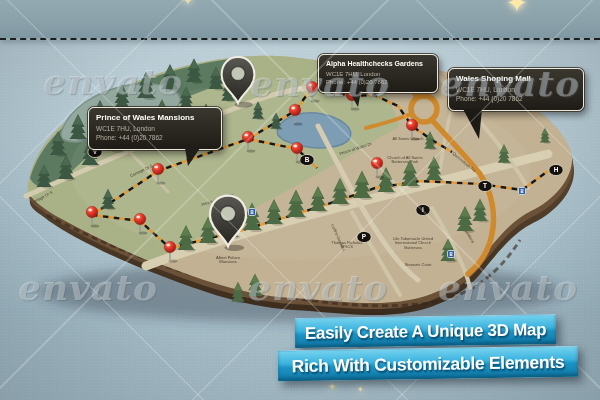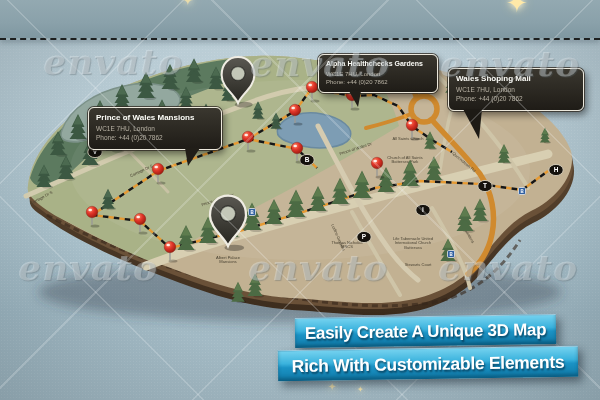--- a/index.html
+++ b/index.html
@@ -13,21 +13,21 @@
   
   .topband{position:absolute;left:0;top:0;width:600px;height:38px;z-index:5;
     background:linear-gradient(180deg,#93a9b1 0%,#8aa1aa 60%,#7f97a1 100%);
     border-bottom:2px dashed #1d1f1f;box-shadow:0 3px 5px rgba(40,60,70,.25);}
   
   .wm-layer{position:absolute;inset:0;z-index:50;pointer-events:none;
     background:
       repeating-linear-gradient(45deg, transparent 0 143px, rgba(250,252,253,.20) 143px 144.5px),
       repeating-linear-gradient(-45deg, transparent 0 143px, rgba(250,252,253,.20) 143px 144.5px);}
   .wm-text{position:absolute;font:italic 600 36px "DejaVu Serif",serif;letter-spacing:1px;
-    color:rgba(238,243,245,.34);text-shadow:1px 1px 1px rgba(90,100,105,.35);}
+    color:rgba(238,243,245,.34);text-shadow:1px 1px 1px rgba(90,100,105,.35);margin-top:20px;}
   
   .ribbon{position:absolute;z-index:60;white-space:nowrap;text-align:center;color:#fff;
     background:linear-gradient(180deg,#74d2ef 0%,#3ab2dd 42%,#1b93c5 55%,#0f79a7 100%);
     border-top:1px solid rgba(255,255,255,.6);
     box-shadow:4px 5px 8px rgba(8,20,30,.45), inset 0 -3px 4px rgba(0,40,60,.35);
     transform:rotate(-0.9deg);font-weight:bold;letter-spacing:-0.3px;
     text-shadow:1px 2px 2px rgba(0,30,50,.65);}
   #ribbon1{left:295px;top:316px;width:261px;height:29px;line-height:29px;font-size:17px;}
   #ribbon2{left:278px;top:348px;width:300px;height:30px;line-height:30px;font-size:17.5px;}
   

